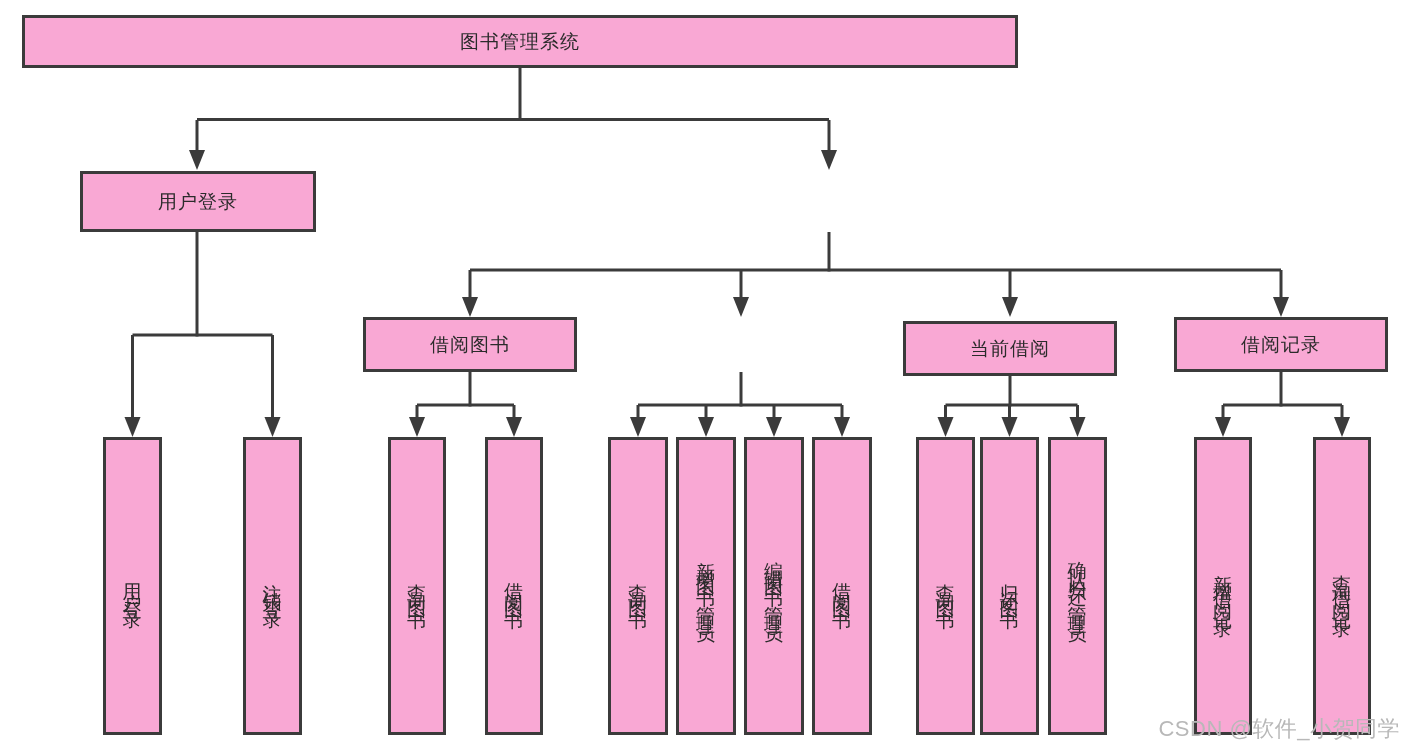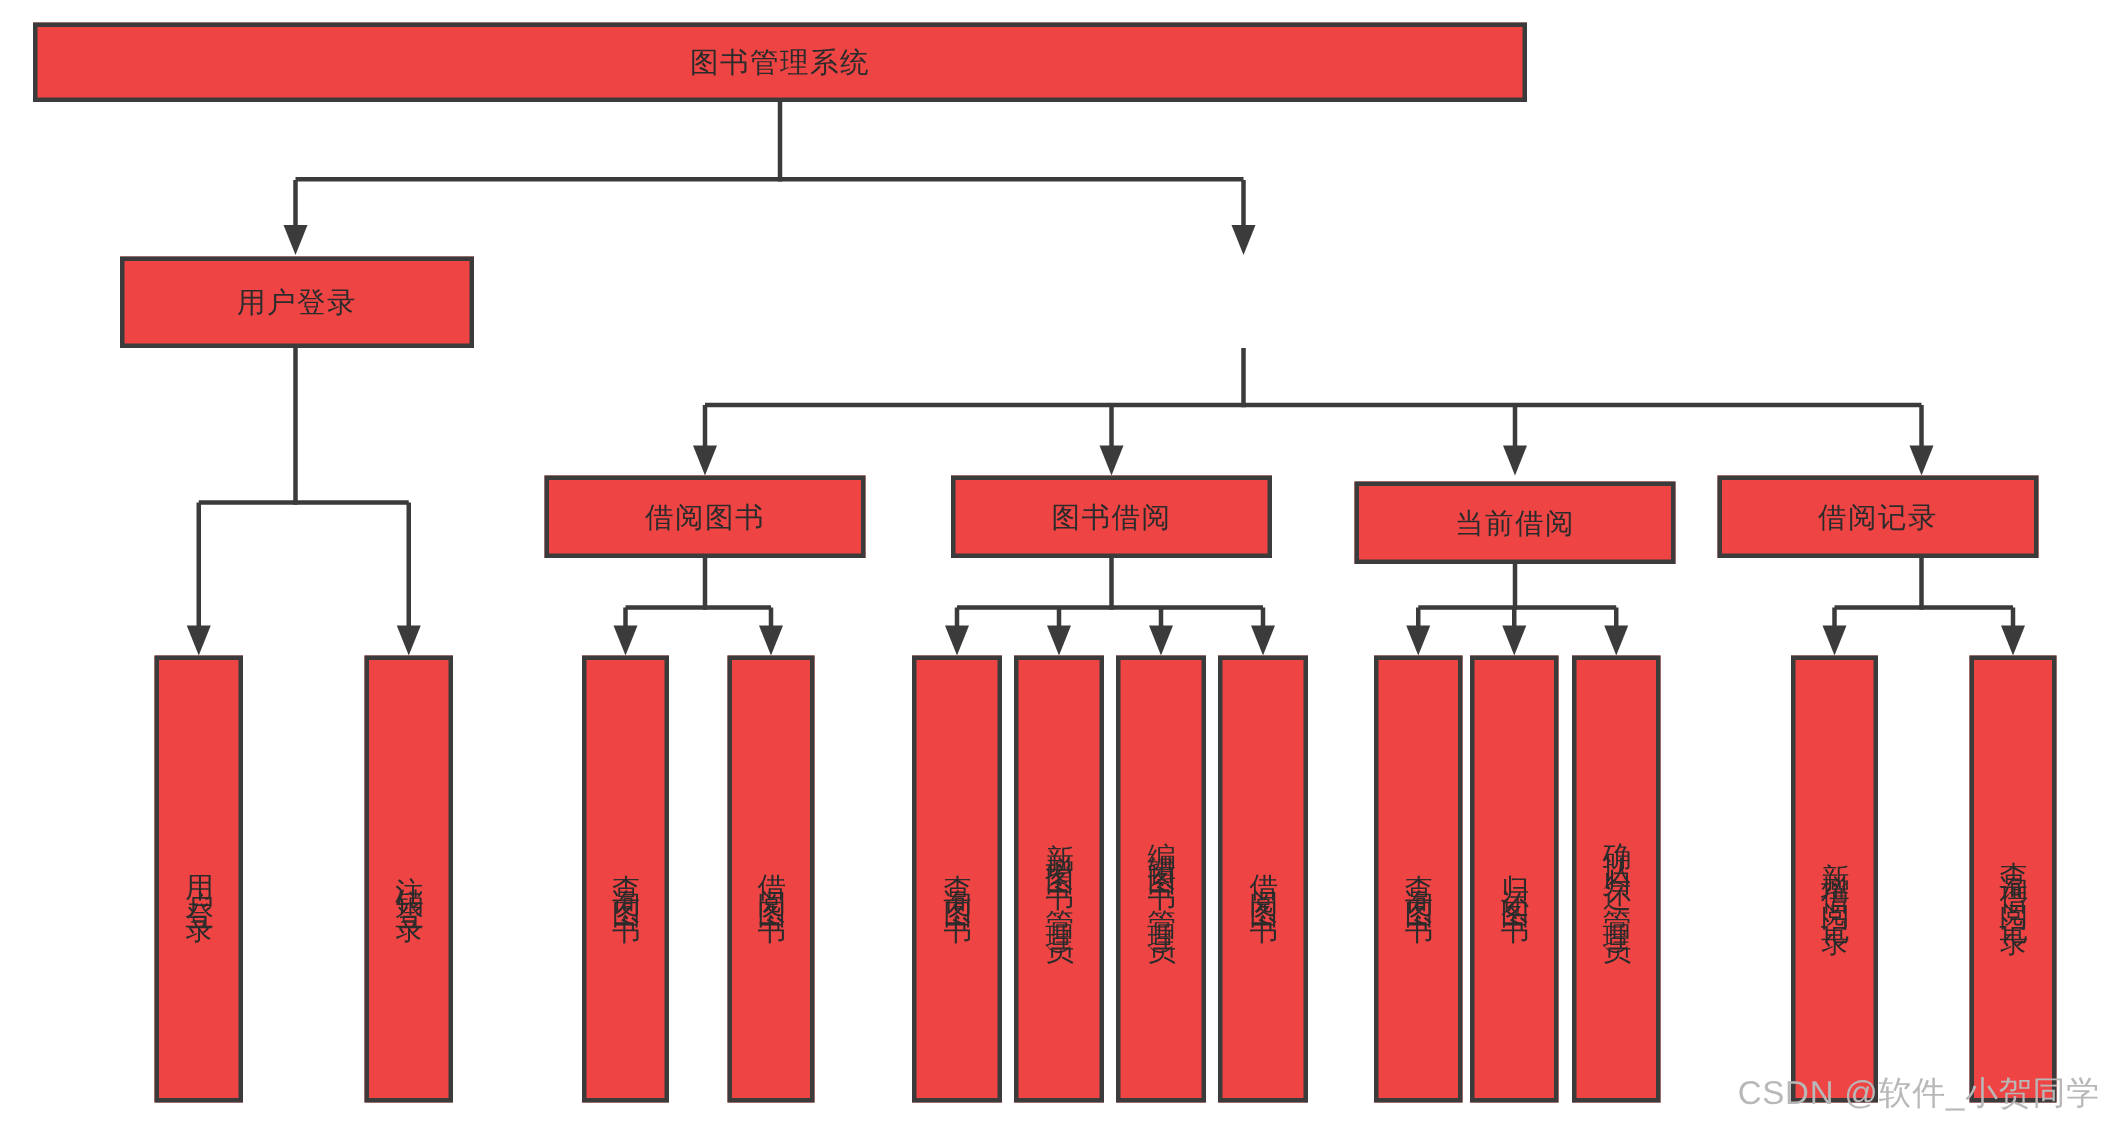--- a/index.html
+++ b/index.html
@@ -8,21 +8,21 @@
     width:1405px;height:747px;
     background:#ffffff;
     font-family:"Liberation Sans", sans-serif;
     overflow:hidden;
   }
   .connector-layer{position:absolute;left:0;top:0;width:1405px;height:747px;}
   .box{
     position:absolute;
     box-sizing:border-box;
     border:3px solid #3b3b3b;
-    background:#ef4444;
+    background:#f9a8d4;
     display:flex;
     align-items:center;
     justify-content:center;
     color:#2b2b2b;
     font-size:19px;
     letter-spacing:1px;
     text-align:center;
   }
   .leaf .vtext{
     writing-mode:vertical-rl;
@@ -106,27 +106,24 @@
     <span>图书管理系统</span>
   </div>
 
   <div class="box" style="left:80px;top:171px;width:236px;height:61px;">
     <span>用户登录</span>
   </div>
 
   <div class="box" style="left:363px;top:317px;width:214px;height:55px;">
     <span>借阅图书</span>
   </div>
-  <div class="box" style="left:634px;top:317px;width:214px;height:55px;">
-    <span>图书借阅</span>
-  </div>
   <div class="box" style="left:903px;top:321px;width:214px;height:55px;">
     <span>当前借阅</span>
   </div>
-  <div class="box" style="left:1145px;top:317px;width:214px;height:55px;">
+  <div class="box" style="left:1174px;top:317px;width:214px;height:55px;">
     <span>借阅记录</span>
   </div>
 
   <div class="box leaf" style="left:103px;top:437px;width:59px;height:298px;">
     <span class="vtext">用户登录</span>
   </div>
   <div class="box leaf" style="left:243px;top:437px;width:59px;height:298px;">
     <span class="vtext">注销登录</span>
   </div>
 

